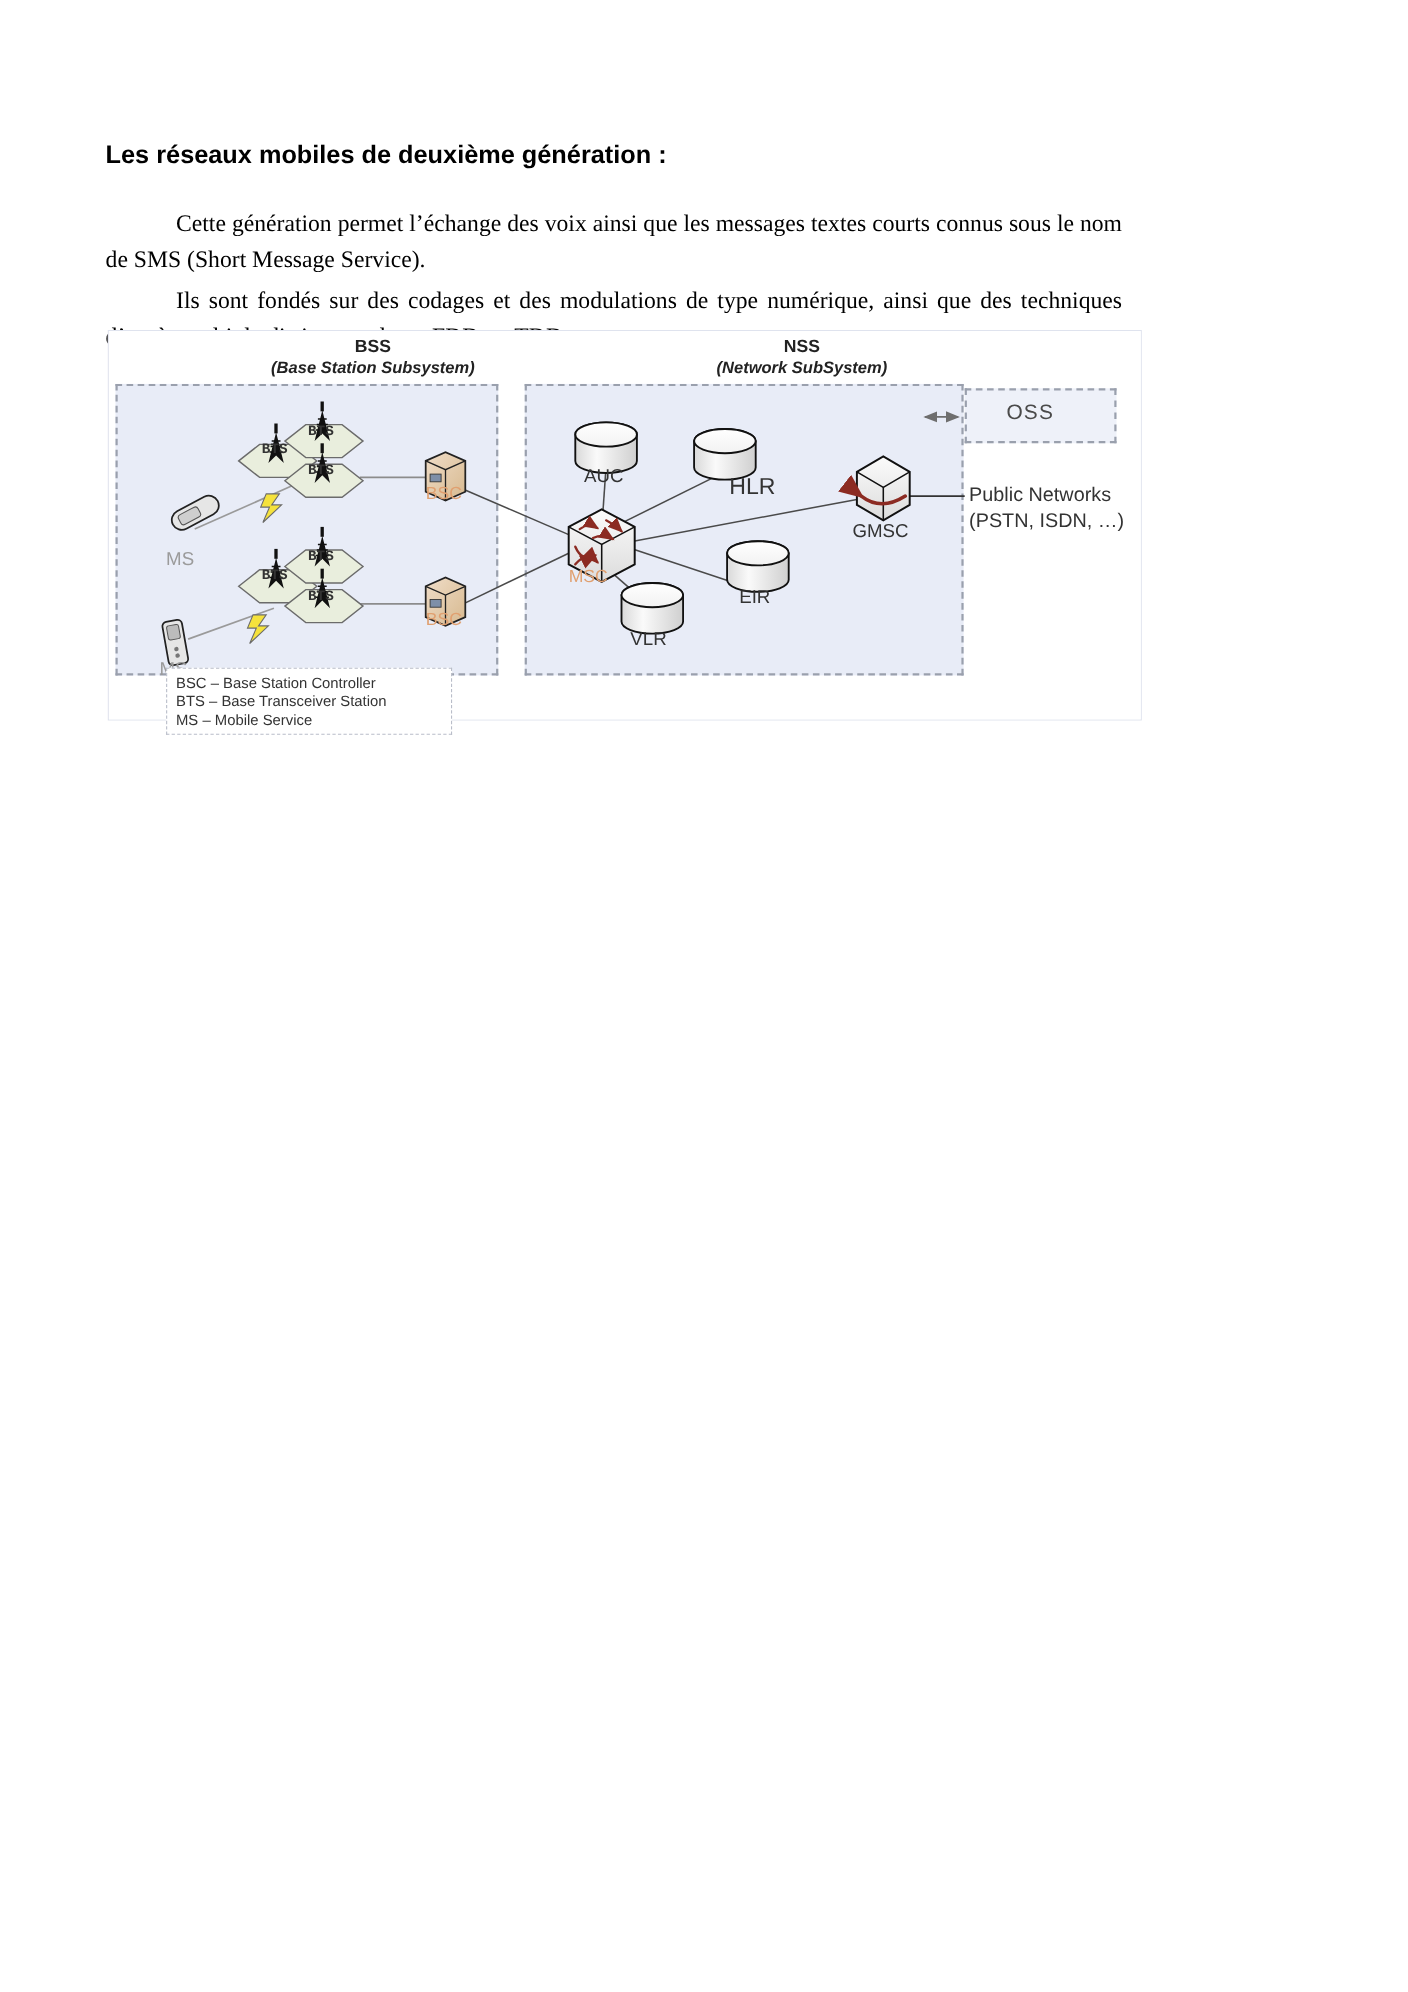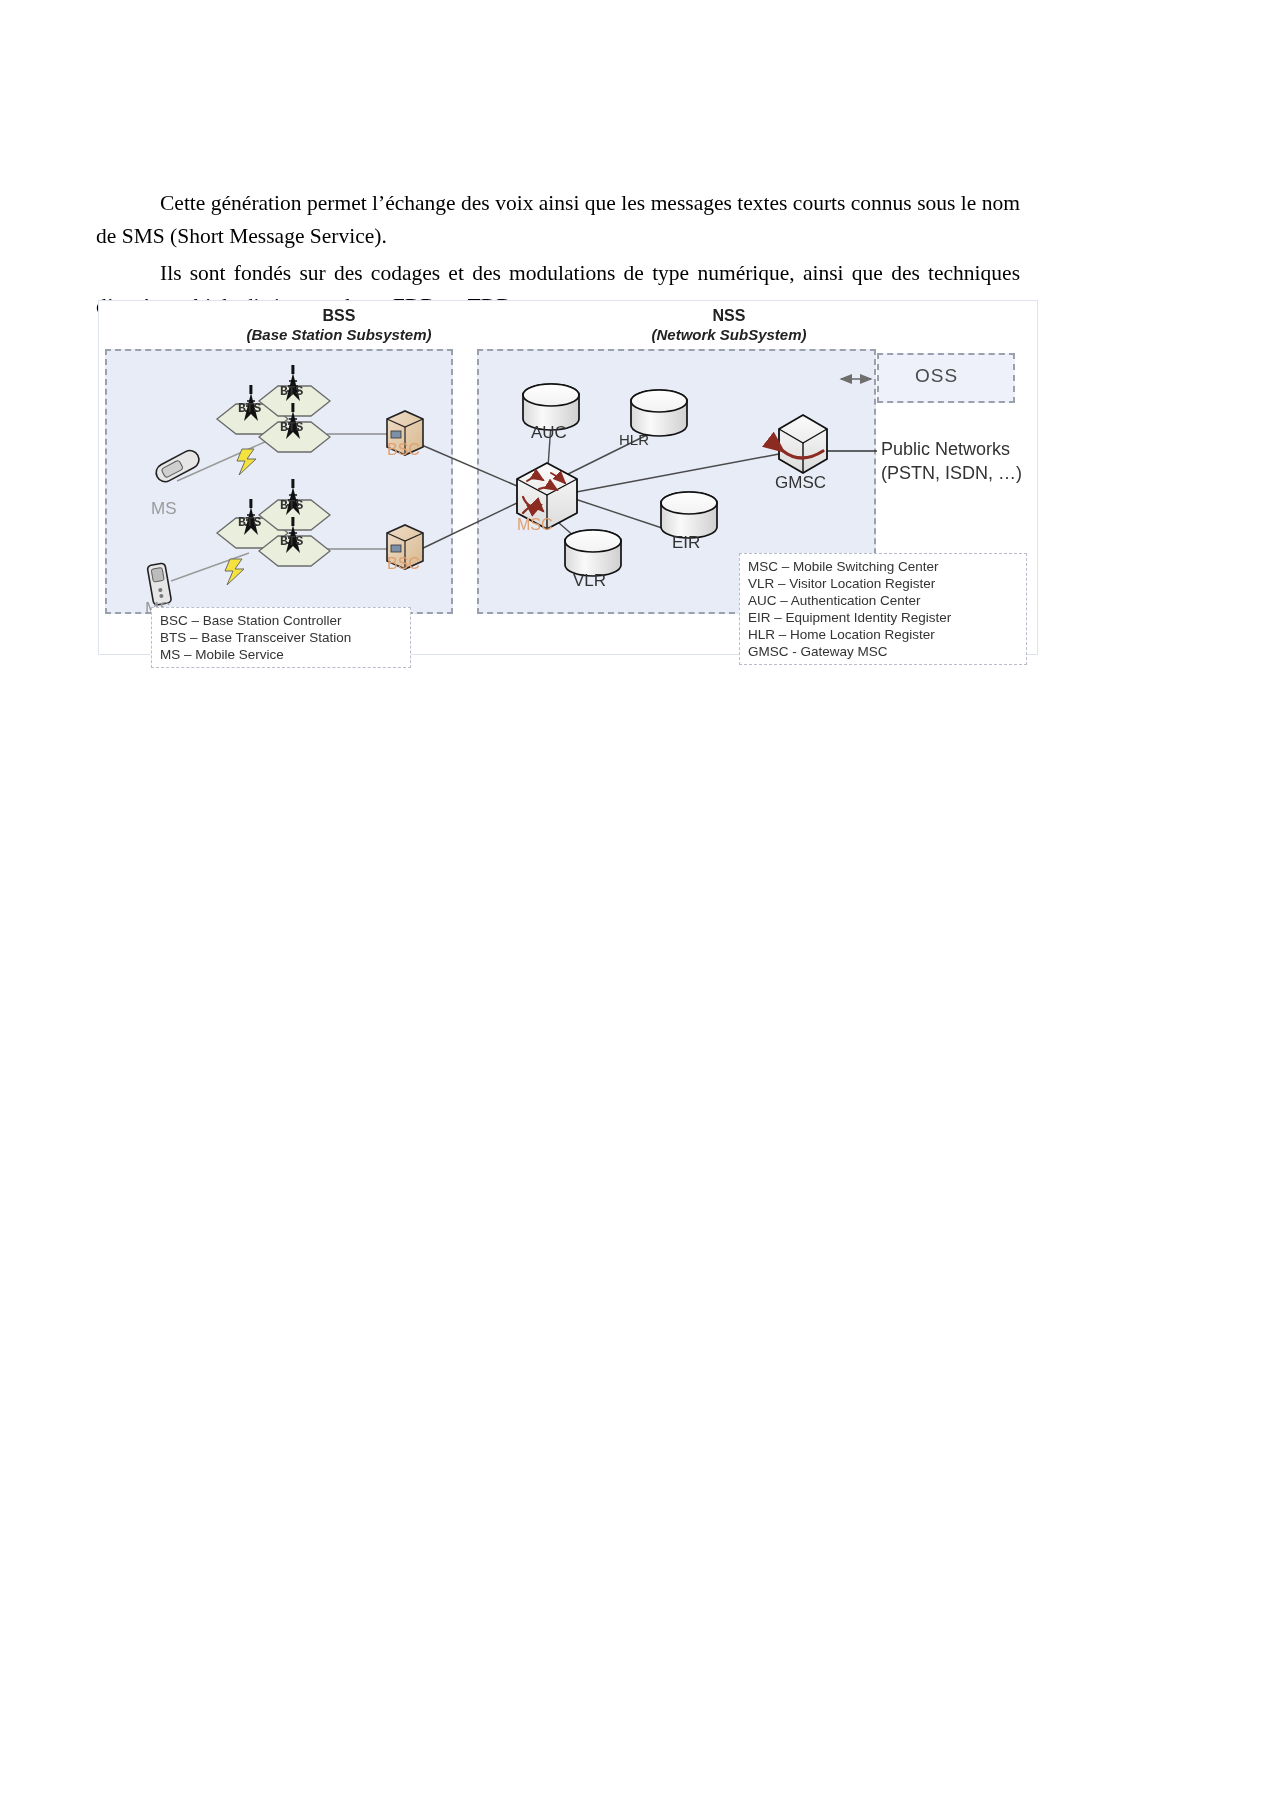--- a/index.html
+++ b/index.html
@@ -148,20 +148,21 @@
 
   svg{display:block;}
   .svg-layer{position:absolute;inset:0;pointer-events:none;}
 </style>
 </head>
 <body>
 
 <div class="page">
 
 
+  <h2 class="section-heading">Les réseaux mobiles de deuxième génération :</h2>
 
   <p class="para para-1">Cette génération permet l’échange des voix ainsi que les messages textes courts connus sous le nom de SMS (Short Message Service).</p>
   <p class="para para-2">Ils sont fondés sur des codages et des modulations de type numérique, ainsi que des techniques d’accès multiple distinctes tel que FDD ou TDD.</p>
 
   <div class="figure">
     <div class="diagram">
 
       <div class="group-title" style="left:480px;top:6px;width:300px;">
         <span>NSS</span>
         <span class="sub">(Network SubSystem)</span>
@@ -355,44 +356,36 @@
       <div class="hexlabel" style="left:181px;top:197px;">BTS</div>
       <div class="hexlabel" style="left:181px;top:233px;">BTS</div>
 
       <div class="node-label orange" style="left:288px;top:140px;">BSC</div>
       <div class="node-label orange" style="left:288px;top:254px;">BSC</div>
       <div class="node-label grey" style="left:52px;top:198px;font-size:17px;">MS</div>
       <div class="node-label grey" style="left:46px;top:298px;font-size:17px;">MS</div>
 
       <div class="node-label orange" style="left:418px;top:215px;">MSC</div>
       <div class="node-label dark" style="left:432px;top:122px;font-size:17px;">AUC</div>
-      <div class="node-label dark" style="left:520px;top:130px;font-size:15px;">HLR</div>
+      <div class="node-label dark" style="left:564px;top:130px;font-size:21px;">HLR</div>
       <div class="node-label dark" style="left:573px;top:232px;font-size:17px;">EIR</div>
       <div class="node-label dark" style="left:474px;top:270px;font-size:17px;">VLR</div>
       <div class="node-label dark" style="left:676px;top:172px;font-size:17px;">GMSC</div>
 
       <div class="oss-label" style="left:816px;top:64px;">OSS</div>
 
       <div class="pubnet" style="left:782px;top:136px;">
         <div>Public Networks</div>
         <div>(PSTN, ISDN, …)</div>
       </div>
 
       <div class="legendbox" style="left:52px;top:306px;width:260px;">
         <div>BSC – Base Station Controller</div>
         <div>BTS – Base Transceiver Station</div>
         <div>MS – Mobile Service</div>
       </div>
 
-      <div class="legendbox" style="left:640px;top:252px;width:288px;">
-        <div>MSC – Mobile Switching Center</div>
-        <div>VLR – Visitor Location Register</div>
-        <div>AUC – Authentication Center</div>
-        <div>EIR – Equipment Identity Register</div>
-        <div>HLR – Home Location Register</div>
-        <div>GMSC - Gateway MSC</div>
-      </div>
 
     </div>
   </div>
 
 
 </div>
 
 </body></html>

